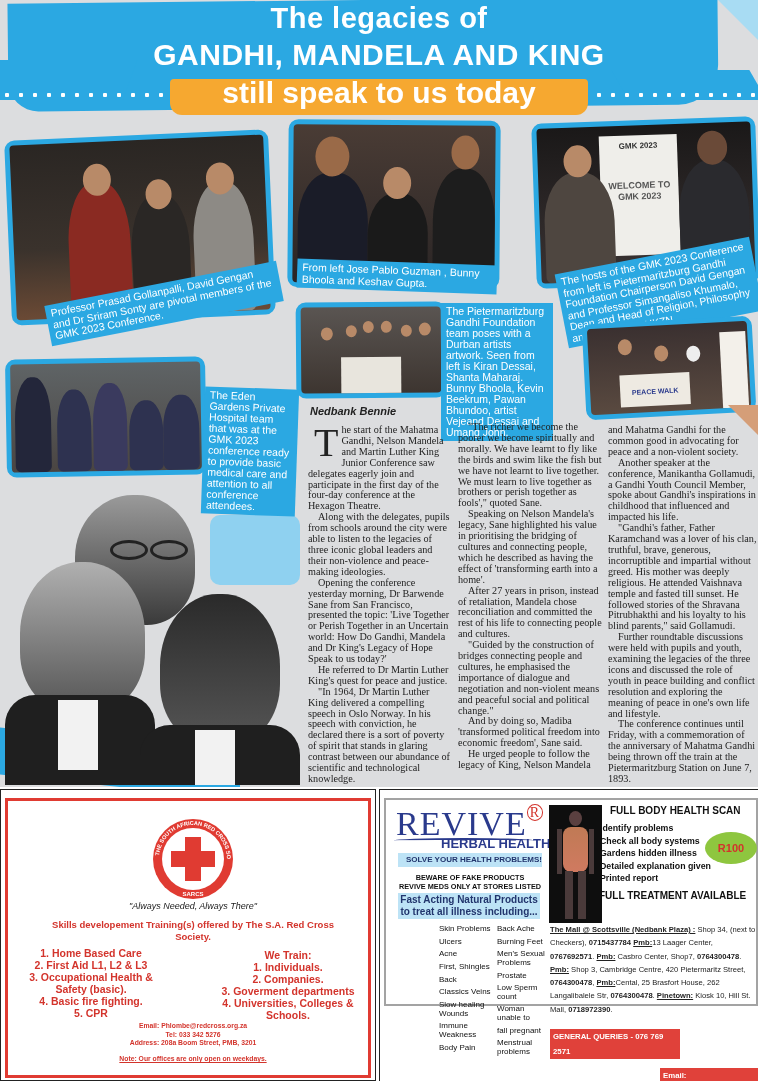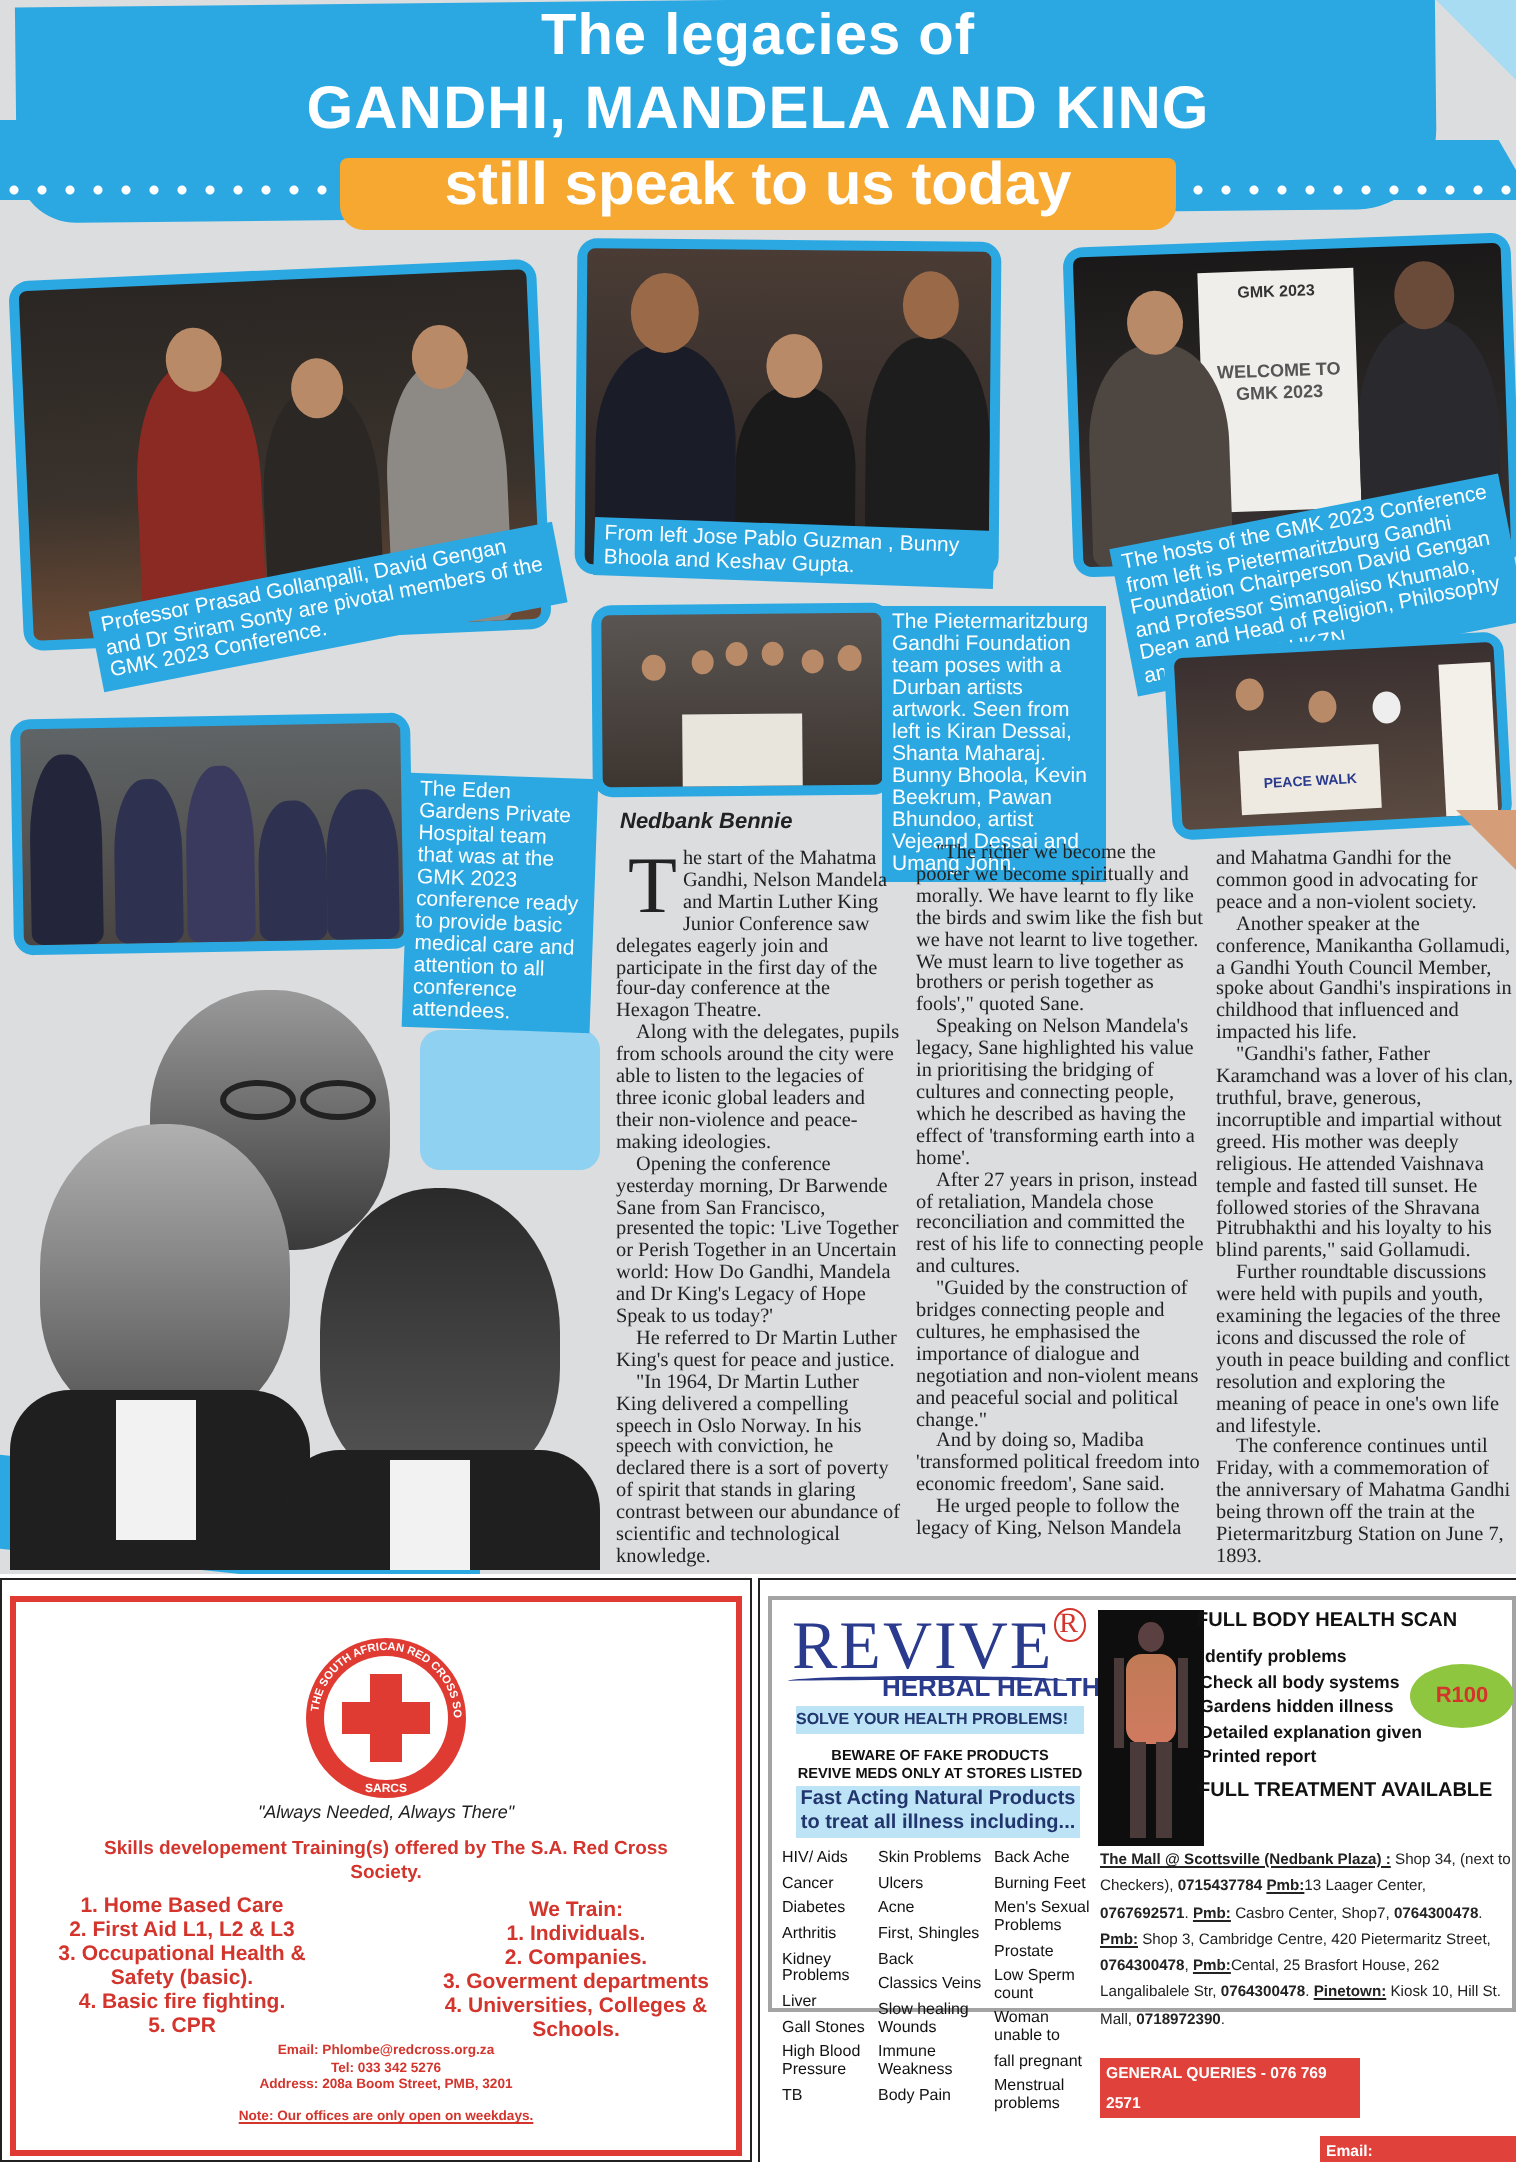--- a/index.html
+++ b/index.html
@@ -83,34 +83,34 @@
   .rc-l2 { left: 205px; top: 148px; width: 150px; }
   .rc-contact { position: absolute; left: 0; top: 221px; width: 370px; text-align: center; font-weight: bold; font-size: 6.8px; line-height: 8.5px; color: #d3342c; }
   .rc-note { position: absolute; left: 0; top: 254px; width: 370px; text-align: center; font-weight: bold; font-size: 6.8px; color: #d3342c; text-decoration: underline; }
 
   .revive { left: 379px; top: 2px; width: 379px; height: 292px; border-width: 1px 0 0 1px; }
   .rv-inner { position: absolute; left: 4px; top: 8px; width: 374px; height: 208px; border: 2px solid #a3a3a3; }
   .rv-logo { position: absolute; left: 10px; top: 5px; font-family: "Liberation Serif", serif; font-size: 34px; color: #2a3a8c; letter-spacing: 1px; }
   .rv-logo .reg { font-size: 14px; vertical-align: top; color: #d3342c; border: 1.5px solid #d3342c; border-radius: 50%; padding: 0 2px; }
   .rv-swoosh { position: absolute; left: 8px; top: 38px; width: 140px; height: 5px; border-top: 2px solid #2a3a8c; border-radius: 50%; }
   .rv-herbal { position: absolute; left: 55px; top: 36px; font-weight: bold; font-size: 13px; color: #2a3a8c; }
-  .rv-blue1 { position: absolute; left: 12px; top: 53px; width: 144px; height: 14px; background: #bde3f6; font-weight: bold; font-size: 8px; line-height: 14px; text-align: left; color: #22356d; }
+  .rv-blue1 { position: absolute; left: 12px; top: 53px; width: 144px; height: 14px; background: #bde3f6; font-weight: bold; font-size: 8px; line-height: 14px; text-align: right; color: #22356d; }
   .rv-beware { position: absolute; left: 4px; top: 73px; width: 160px; text-align: center; font-weight: bold; font-size: 7.3px; line-height: 9px; color: #111; }
   .rv-blue2 { position: absolute; left: 12px; top: 93px; width: 142px; height: 26px; background: #bde3f6; font-weight: bold; font-size: 10px; line-height: 12px; text-align: center; color: #22356d; padding-top: 1px; }
   .rv-ill { position: absolute; top: 125px; font-size: 8px; line-height: 8.5px; color: #111; }
   .rv-ill div { margin-bottom: 4.2px; }
   .rv-ill1 { left: 5px; width: 50px; }
   .rv-ill2 { left: 53px; width: 52px; }
   .rv-ill3 { left: 111px; width: 52px; }
   .rv-body { position: absolute; left: 163px; top: 5px; width: 53px; height: 118px; background: #0e0e0e; }
   .rv-body .bh { position: absolute; left: 20px; top: 6px; width: 13px; height: 15px; border-radius: 50%; background: #5a4040; }
   .rv-body .bt { position: absolute; left: 14px; top: 22px; width: 25px; height: 45px; border-radius: 8px; background: linear-gradient(#c07a55, #d07a60); }
   .rv-body .bl { position: absolute; top: 66px; width: 8px; height: 48px; background: #4a3a3a; }
   .rv-body .ba { position: absolute; top: 24px; width: 5px; height: 45px; background: #4a3a3a; }
-  .rv-scan { position: absolute; left: 212px; top: 5px; font-weight: bold; font-size: 10px; color: #111; }
+  .rv-scan { position: absolute; left: 224px; top: 5px; font-weight: bold; font-size: 10px; color: #111; }
   .rv-features { position: absolute; left: 214px; top: 22px; font-weight: bold; font-size: 8.8px; line-height: 12.5px; color: #111; }
   .rv-r100 { position: absolute; left: 319px; top: 32px; width: 52px; height: 32px; border-radius: 50%; background: #8ec63f; color: #d3342c; font-weight: bold; font-size: 11px; line-height: 32px; text-align: center; }
   .rv-full { position: absolute; left: 213px; top: 90px; font-weight: bold; font-size: 10px; color: #111; }
   .rv-stores { position: absolute; left: 164px; top: 123px; width: 206px; font-size: 7.6px; line-height: 13.3px; color: #222; }
   .rv-stores b { font-weight: bold; }
   .rv-stores u { font-weight: bold; }
   .rv-red { position: absolute; background: #e0413a; color: #fff; font-weight: bold; font-size: 7.8px; line-height: 15px; padding: 0 3px; }
   .rv-gq { left: 164px; top: 229px; width: 130px; }
   .rv-fr { left: 167px; top: 248px; width: 130px; }
   .rv-em { left: 274px; top: 268px; width: 98px; }
@@ -292,31 +292,20 @@
       <div class="rv-herbal">HERBAL HEALTH</div>
       <div class="rv-blue1">SOLVE YOUR HEALTH PROBLEMS!</div>
       <div class="rv-beware">
         <div>BEWARE OF FAKE PRODUCTS</div>
         <div>REVIVE MEDS ONLY AT STORES LISTED</div>
       </div>
       <div class="rv-blue2">
         <div>Fast Acting Natural Products</div>
         <div>to treat all illness including...</div>
       </div>
-      <div class="rv-ill rv-ill1">
-        <div>HIV/ Aids</div>
-        <div>Cancer</div>
-        <div>Diabetes</div>
-        <div>Arthritis</div>
-        <div>Kidney Problems</div>
-        <div>Liver</div>
-        <div>Gall Stones</div>
-        <div>High Blood Pressure</div>
-        <div>TB</div>
-      </div>
       <div class="rv-ill rv-ill2">
         <div>Skin Problems</div>
         <div>Ulcers</div>
         <div>Acne</div>
         <div>First, Shingles</div>
         <div>Back</div>
         <div>Classics Veins</div>
         <div>Slow healing Wounds</div>
         <div>Immune Weakness</div>
         <div>Body Pain</div>

